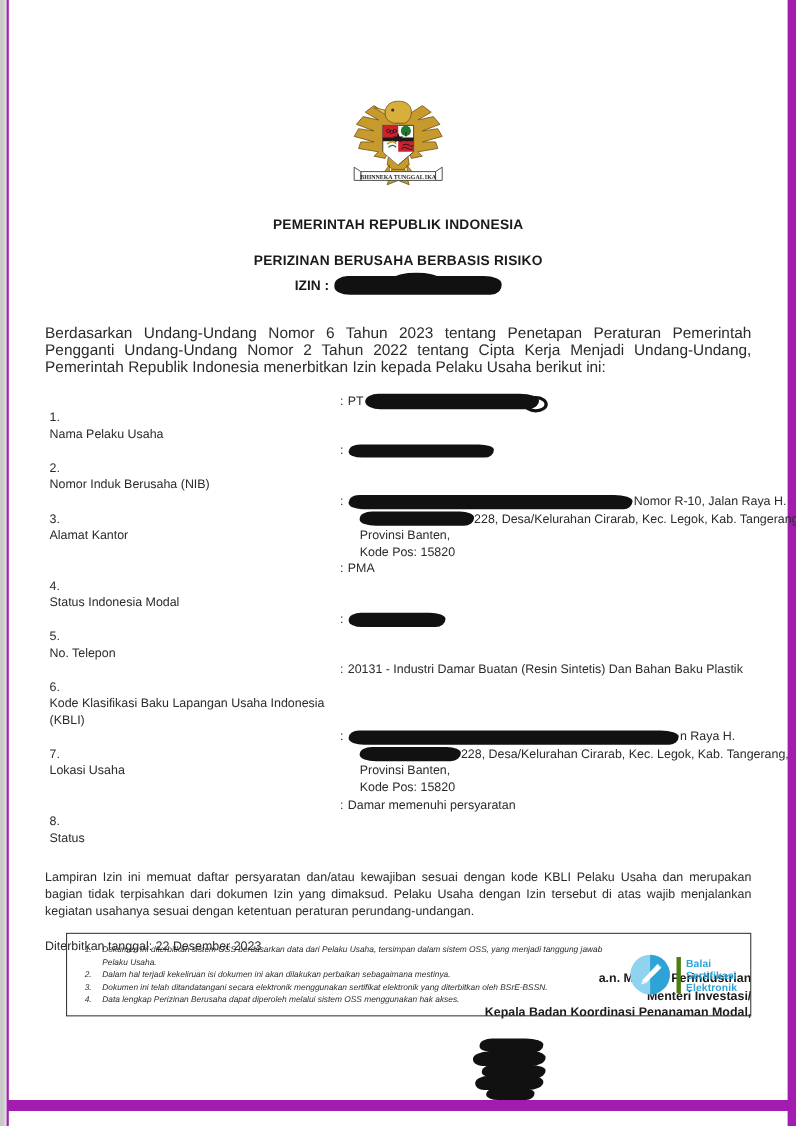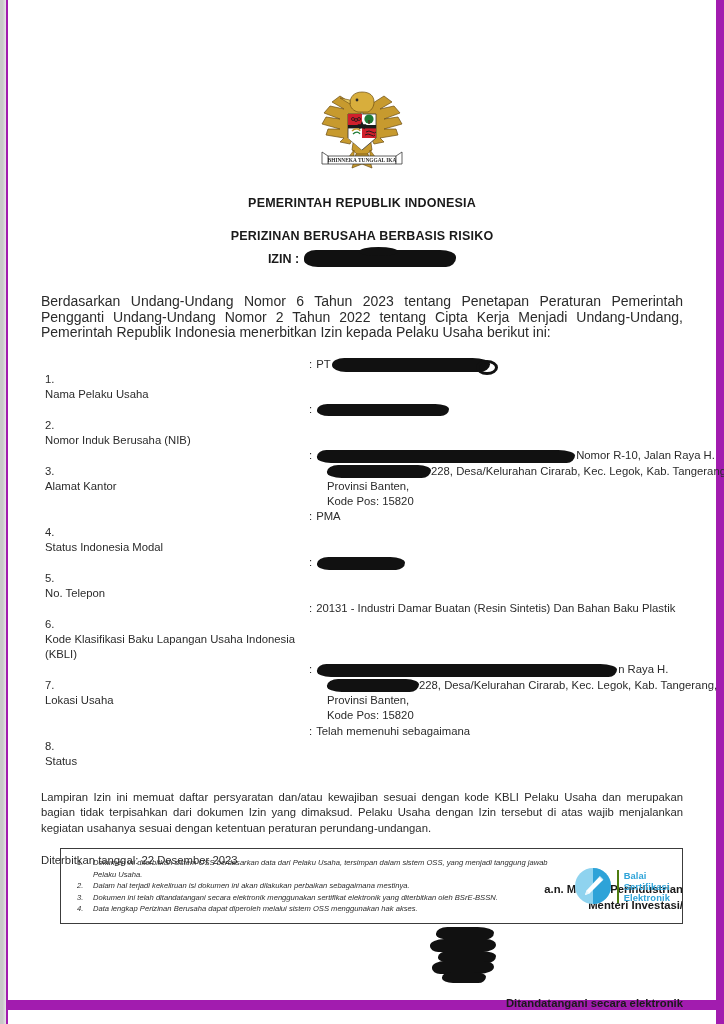--- a/index.html
+++ b/index.html
@@ -260,21 +260,21 @@
   .bsre-badge {
     width: 38px;
     height: 38px;
   }
   .bsre-text {
     font-weight: bold;
     font-size: 9.4px;
     line-height: 11px;
     color: #2ea3d8;
     letter-spacing: 0.1px;
-    border-left: 2px solid #4d7c0f;
+    border-left: 4px solid #4d7c0f;
     padding-left: 5px;
   }
 </style>
 </head>
 <body>
 
 <div id="viewer">
 
   <div class="edge-strip"></div>
 
@@ -432,33 +432,34 @@
             <div class="addr-line addr-indent">Kode Pos: 15820</div>
           </div>
         </div>
 
         <div class="drow">
           <div class="dlabel">
             <span>8.</span>
             <span>Status</span>
           </div>
           <div class="dvalue">
-            <span class="colon">:</span><span>Telah memenuhi sebagaimana</span>
+            <span class="colon">:</span><span>Damar memenuhi persyaratan</span>
           </div>
         </div>
 
       </div>
 
       <div class="closing-para">Lampiran Izin ini memuat daftar persyaratan dan/atau kewajiban sesuai dengan kode KBLI Pelaku Usaha dan merupakan bagian tidak terpisahkan dari dokumen Izin yang dimaksud. Pelaku Usaha dengan Izin tersebut di atas wajib menjalankan kegiatan usahanya sesuai dengan ketentuan peraturan perundang-undangan.</div>
 
       <div class="issued-line">Diterbitkan tanggal: 22 Desember 2023</div>
 
       <div class="sign-block">
         <div class="sign-line">a.n. Menteri Perindustrian</div>
         <div class="sign-line">Menteri Investasi/</div>
+        <div class="sign-line">Kepala Badan Koordinasi Penanaman Modal,</div>
 
         <div class="signature-mark">
           <span class="sig-s sig-a"></span>
           <span class="sig-s sig-b"></span>
           <span class="sig-s sig-c"></span>
           <span class="sig-s sig-d"></span>
           <span class="sig-s sig-e"></span>
         </div>
 
         <div class="sign-footer">Ditandatangani secara elektronik</div>

